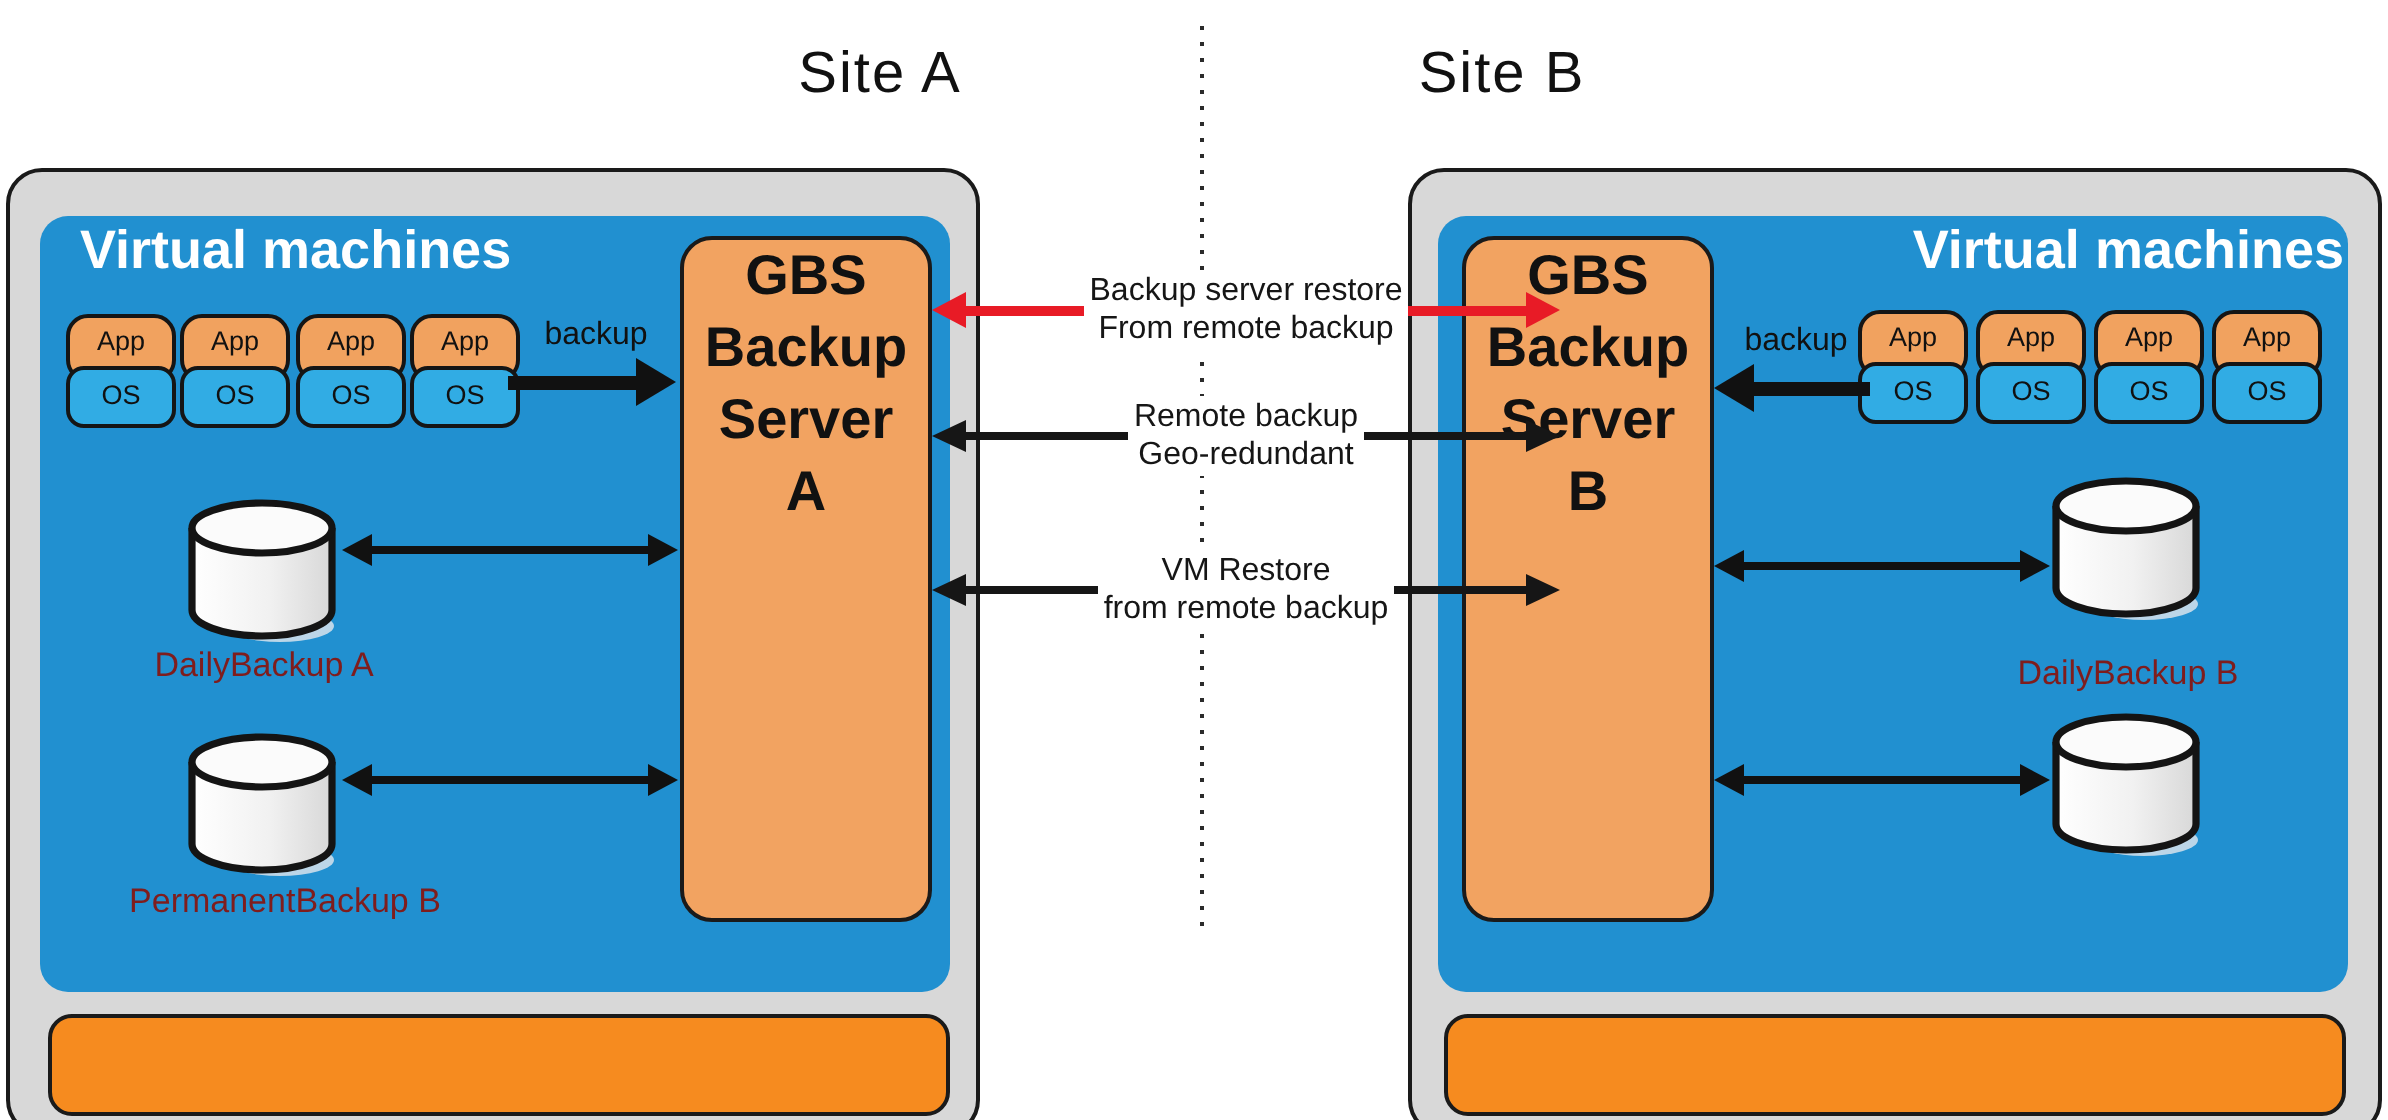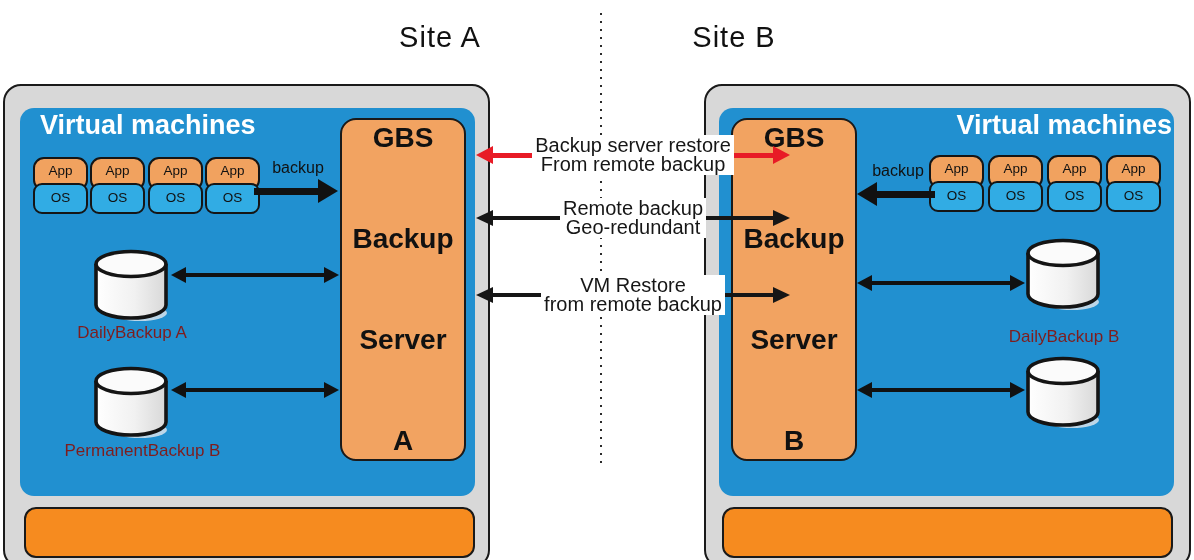--- a/index.html
+++ b/index.html
@@ -44,21 +44,21 @@
   .vm-unit .os-box{
     position:absolute;bottom:0;left:0;right:0;height:31px;
     background:#31ace4;border:2px solid #151515;border-radius:9px;
     text-align:center;font-size:13.5px;line-height:26px;color:#111;
   }
 
   
   .server-box{
     position:absolute;top:105px;width:126px;height:343px;
     background:#f2a361;border:2.5px solid #1a1a1a;border-radius:16px;
-    display:flex;flex-direction:column;justify-content:space-between;align-items:center;
+    display:flex;flex-direction:column;justify-content:flex-start;align-items:center;
     font-size:28px;font-weight:bold;line-height:36px;color:#111;
   }
 
   
   .backup-label{position:absolute;width:92px;text-align:center;font-size:16px;color:#111;}
   .bk-arrow{position:absolute;height:26px;display:flex;align-items:center;}
   .bk-arrow .ln{flex:1;height:7px;background:#111;}
   .bk-arrow .hd-r{width:0;height:0;border-top:12px solid transparent;border-bottom:12px solid transparent;border-left:20px solid #111;margin-left:-2px;}
   .bk-arrow .hd-l{width:0;height:0;border-top:12px solid transparent;border-bottom:12px solid transparent;border-right:20px solid #111;margin-right:-2px;}
 
@@ -66,22 +66,22 @@
   .db-arrow{position:absolute;height:20px;display:flex;align-items:center;}
   .db-arrow .ln{flex:1;height:3.5px;background:#111;margin:0 -2px;}
   .db-arrow .hd-left{width:0;height:0;border-top:8px solid transparent;border-bottom:8px solid transparent;border-right:15px solid #111;}
   .db-arrow .hd-right{width:0;height:0;border-top:8px solid transparent;border-bottom:8px solid transparent;border-left:15px solid #111;}
 
   .cylinder{position:absolute;width:78px;height:74px;}
   .db-label{position:absolute;text-align:center;font-size:17px;color:#7f1d1d;}
 
   
   .link-row{
-    position:absolute;left:476px;width:314px;height:40px;
-    display:flex;align-items:center;font-size:20px;
+    position:absolute;left:466px;width:314px;height:40px;
+    display:flex;align-items:center;font-size:16px;
   }
   .link-row .seg{flex:1;display:flex;align-items:center;min-width:22px;}
   .link-row .seg .ln{flex:1;height:4.5px;background:#161616;}
   .link-row .hl{width:0;height:0;border-top:8px solid transparent;border-bottom:8px solid transparent;border-right:17px solid #161616;margin-right:-2px;}
   .link-row .hr{width:0;height:0;border-top:8px solid transparent;border-bottom:8px solid transparent;border-left:17px solid #161616;margin-left:-2px;}
   .link-label{background:#ffffff;text-align:center;line-height:19px;padding:1px 3px;color:#161616;}
   .link-row.red .ln{background:#e81b26;height:5px;}
   .link-row.red .hl{border-right-color:#e81b26;border-top-width:9px;border-bottom-width:9px;}
   .link-row.red .hr{border-left-color:#e81b26;border-top-width:9px;border-bottom-width:9px;}
 </style>
@@ -94,21 +94,21 @@
       <stop offset="0" stop-color="#ffffff"></stop>
       <stop offset="0.55" stop-color="#f1f1f1"></stop>
       <stop offset="1" stop-color="#d8d8d8"></stop>
     </linearGradient>
   </defs>
 </svg>
 
 <div class="canvas">
 
   <div class="site-title" style="left:340px">Site A</div>
-  <div class="site-title" style="left:634px">Site B</div>
+  <div class="site-title" style="left:651px">Site B</div>
   <div class="dotted-divider"></div>
 
   <div class="site-container" style="left:3px"></div>
   <div class="vm-panel" style="left:20px"></div>
   <div class="vm-title" style="left:40px">Virtual machines</div>
 
   <div class="vm-unit" style="left:33px;top:144px">
     <div class="app-box">App</div>
     <div class="os-box">OS</div>
   </div>

